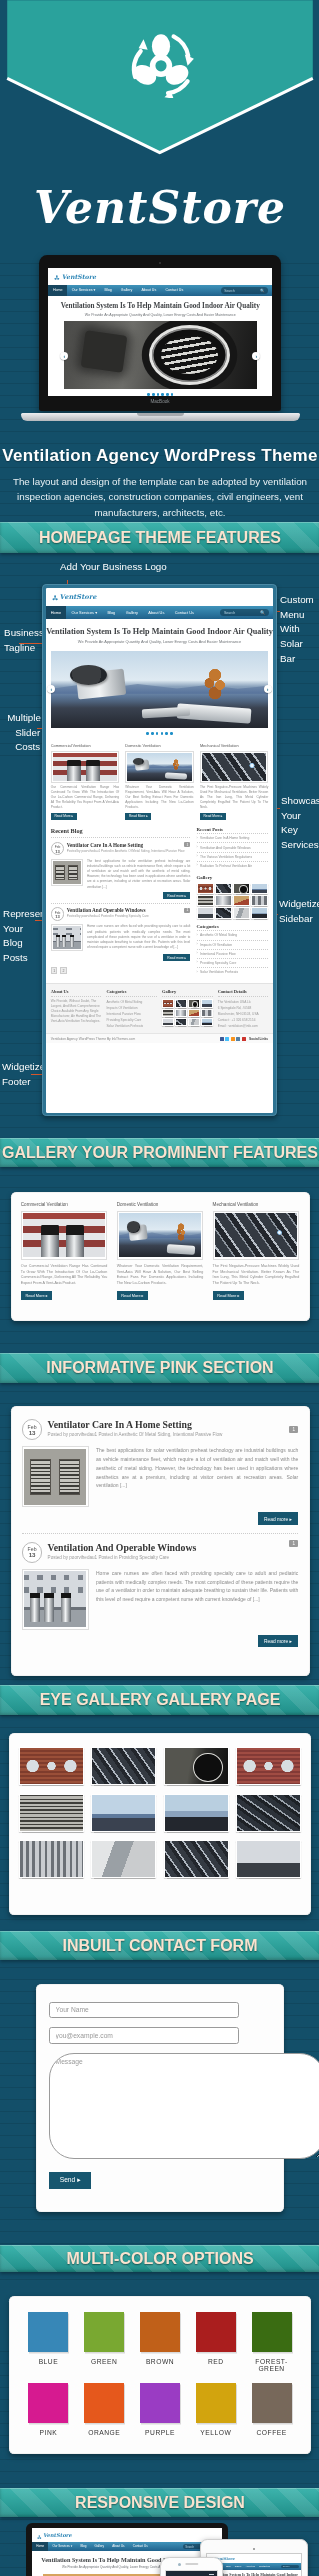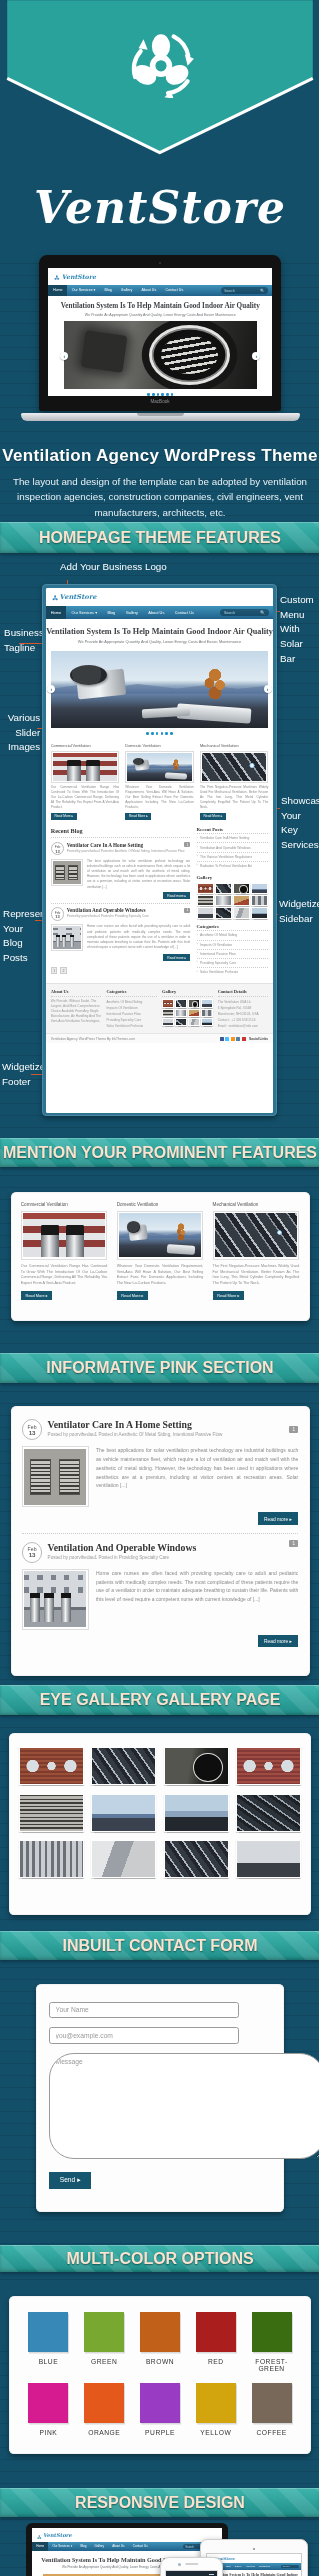--- a/index.html
+++ b/index.html
@@ -435,21 +435,21 @@
 
   <div class="callout" style="left:32px; top:7px;margin-left:28px;">Add Your Business Logo</div>
   <div class="cl-line" style="left:67px; top:27px; width:1px; height:13.4px; border-left:1px solid #d8572b;"></div>
 
   <div class="callout" style="left:280px; top:40px; width:39px;">Custom Menu With Solar Bar</div>
   <div class="cl-line" style="left:264px; top:58px; width:15.5px; height:9.3px; border-left:1px solid #d8572b; border-top:1px solid #d8572b;"></div>
 
   <div class="callout" style="left:4.1px; top:73px; width:36px;">Business Tagline</div>
   <div class="cl-line" style="left:18.5px; top:90px; width:35px; border-top:1px solid #d8572b;"></div>
 
-  <div class="callout" style="left:7.2px; top:158px; width:33px; text-align:right;">Various Slider Images</div>
+  <div class="callout" style="left:7.2px; top:158px; width:33px; text-align:right;">Multiple Slider Costs</div>
   <div class="cl-line" style="left:37px; top:175px; width:19.6px; border-top:1px solid #d8572b;"></div>
 
   <div class="callout" style="left:281px; top:241px; width:37px;">Showcase Your Key Services</div>
   <div class="cl-line" style="left:268px; top:222px; width:1px; height:67px; border-left:1px solid #d8572b;"></div>
   <div class="cl-line" style="left:268px; top:255px; width:12.4px; border-top:1px solid #d8572b;"></div>
 
   <div class="callout" style="left:3.1px; top:354px; width:40px;">Represent Your Blog Posts</div>
   <div class="cl-line" style="left:49px; top:340px; width:1px; height:52px; border-left:1px solid #d8572b;"></div>
   <div class="cl-line" style="left:35px; top:367px; width:14px; border-top:1px solid #d8572b;"></div>
 
@@ -715,21 +715,21 @@
           <i style="background-color: rgb(204, 51, 45);"></i>
           <span class="soc-label">Social Links</span>
         </span>
       </div>
 
     </div>
   </div>
 </div>
 
 <div class="ribbon" style="height:29px; margin-top:0;">
-    <span>MENTION YOUR PROMINENT FEATURES</span>
+    <span>GALLERY YOUR PROMINENT FEATURES</span>
   </div>
 
 <div class="features-wrap">
   <div class="card features-card">
     <div class="svc">
       <div class="svc-title">Commercial Ventilation</div>
       <div class="svc-img">
           <div class="ph-commercial">
             <div class="cyl c1"></div>
             <div class="cyl c2"></div>

